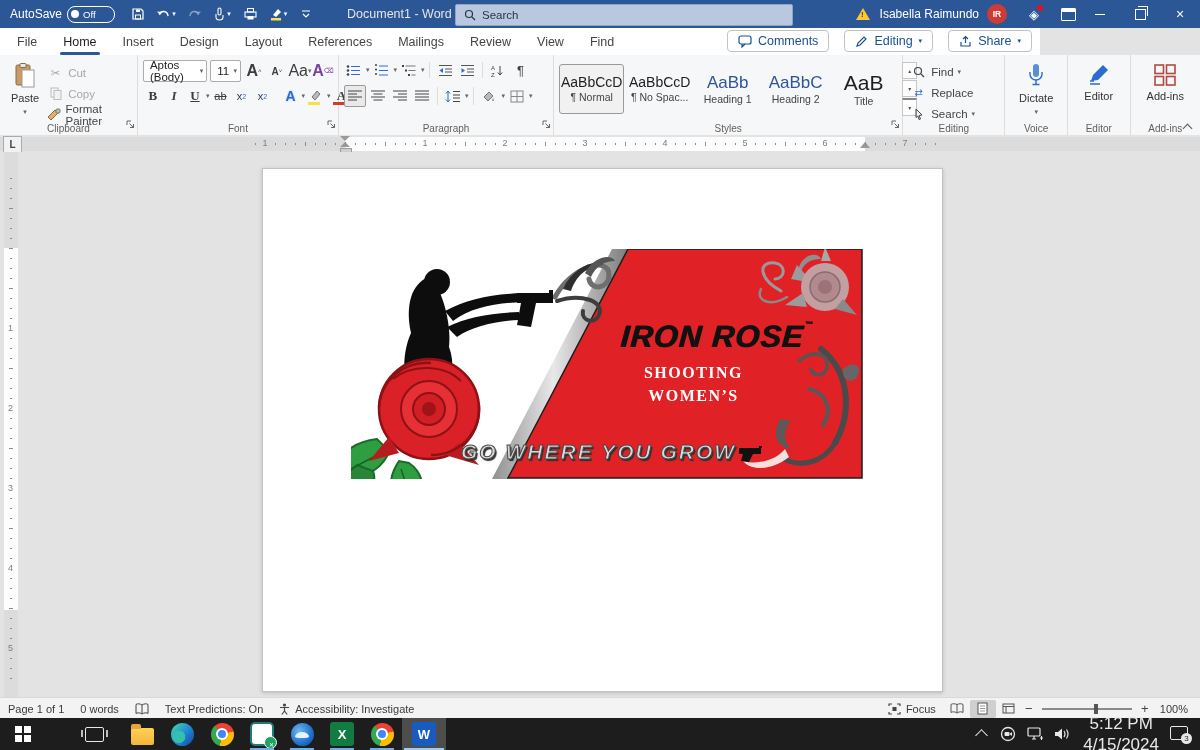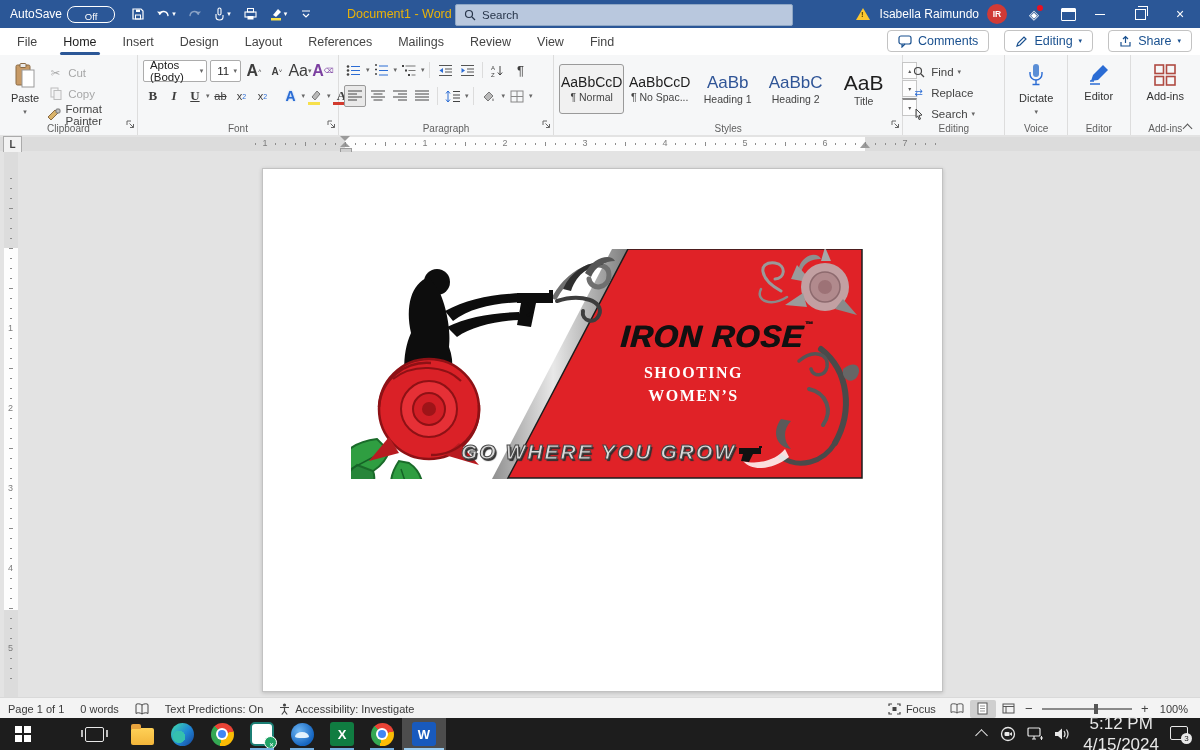--- a/index.html
+++ b/index.html
@@ -6,49 +6,49 @@
   body{width:1200px;height:750px;overflow:hidden;font-family:"Liberation Sans",sans-serif;}
   .app{position:relative;width:1200px;height:750px;background:#e3e3e3;}
   i,em{font-style:normal;}
 
   
   .titlebar{position:absolute;top:0;left:0;width:1200px;height:28px;background:#2b5797;color:#fff;
     display:flex;align-items:center;font-size:12px;}
   .tb-left{display:flex;align-items:center;height:100%;padding-left:10px;gap:2px;}
   .autosave{display:flex;align-items:center;gap:5px;margin-right:8px;}
   .as-toggle{width:40px;height:15px;border:1px solid #fff;border-radius:8px;display:flex;align-items:center;
-    padding:0 3px;gap:4px;cursor:default;flex-direction:column;}
+    padding:0 3px;gap:4px;cursor:default;}
   .as-knob{width:8px;height:8px;border-radius:50%;background:#fff;}
   .as-state{font-size:9.5px;color:#fff;}
   .qat-btn{width:26px;height:24px;display:flex;align-items:center;justify-content:center;border-radius:2px;}
   .qat-btn svg{display:block;}
   .dim{opacity:.45;}
   .chv-w{font-size:7px;color:#fff;margin-left:1px;}
-  .doc-title{margin-left:26px;color:#eab308;font-size:12.5px;white-space:nowrap;text-align:right;}
+  .doc-title{margin-left:26px;color:#e5e5e5;font-size:12.5px;white-space:nowrap;text-align:right;}
   .tb-search{position:absolute;left:455px;top:4px;width:310px;height:20px;background:#b9c8de;border:1px solid #8ea6c4;
     border-radius:2px;display:flex;align-items:center;gap:8px;padding-left:26px;color:#27354a;font-size:11.5px;}
   .tb-right{position:absolute;right:0;top:0;height:28px;display:flex;align-items:center;}
   .warn-tri{position:relative;width:0;height:0;border-left:7px solid transparent;border-right:7px solid transparent;
     border-bottom:12px solid #fdc72f;margin-right:10px;}
   .warn-tri em{position:absolute;left:-1.5px;top:2px;font-size:8px;color:#5a4500;font-weight:bold;}
   .user-name{margin-right:8px;}
   .avatar{width:20px;height:20px;border-radius:50%;background:#d03a36;color:#fff;font-size:8.5px;font-weight:bold;
     display:flex;align-items:center;justify-content:center;margin-right:22px;}
   .gem{position:relative;font-size:13px;margin-right:22px;color:#fff;}
   .gem b{position:absolute;right:-4px;top:-2px;width:6px;height:6px;border-radius:50%;background:#e81123;}
   .ribdisp{width:13px;height:11px;border:1.2px solid #fff;border-radius:1px;position:relative;margin-right:4px;}
   .ribdisp::after{content:"";position:absolute;left:0;top:0;right:0;height:3px;background:#fff;}
   .winbtn{width:40px;height:28px;display:flex;align-items:center;justify-content:center;color:#fff;}
   .min-g{width:10px;border-bottom:1.3px solid #fff;}
   .rest-g{position:relative;width:9px;height:9px;border:1.2px solid #fff;}
   .rest-g::before{content:"";position:absolute;left:2px;top:-4px;width:9px;height:9px;border-top:1.2px solid #fff;border-right:1.2px solid #fff;}
   .close-g{font-size:14px;line-height:1;}
 
   
-  .tabrow{position:absolute;top:28px;left:0;width:1200px;height:27px;background:#fff;display:flex;align-items:center;
+  .tabrow{position:absolute;top:28px;left:0;width:1040px;height:27px;background:#fff;display:flex;align-items:center;
     font-size:12.5px;color:#444;}
   .tab{padding:0 13px;height:100%;display:flex;align-items:center;position:relative;}
   .tab.active{color:#1e1e1e;}
   .tab.active::after{content:"";position:absolute;left:10px;right:10px;bottom:0;height:3px;background:#2b5797;border-radius:2px;}
   .tabrow-right{position:absolute;right:8px;top:2px;display:flex;gap:15px;}
   .pill-btn{display:flex;align-items:center;gap:6px;border:1px solid #c3c3c3;border-radius:4px;background:#fff;
     padding:3px 10px;color:#19508f;font-size:12.5px;}
   .pill-btn svg{display:block;}
   .chv-b{font-size:7px;color:#19508f;}
 

